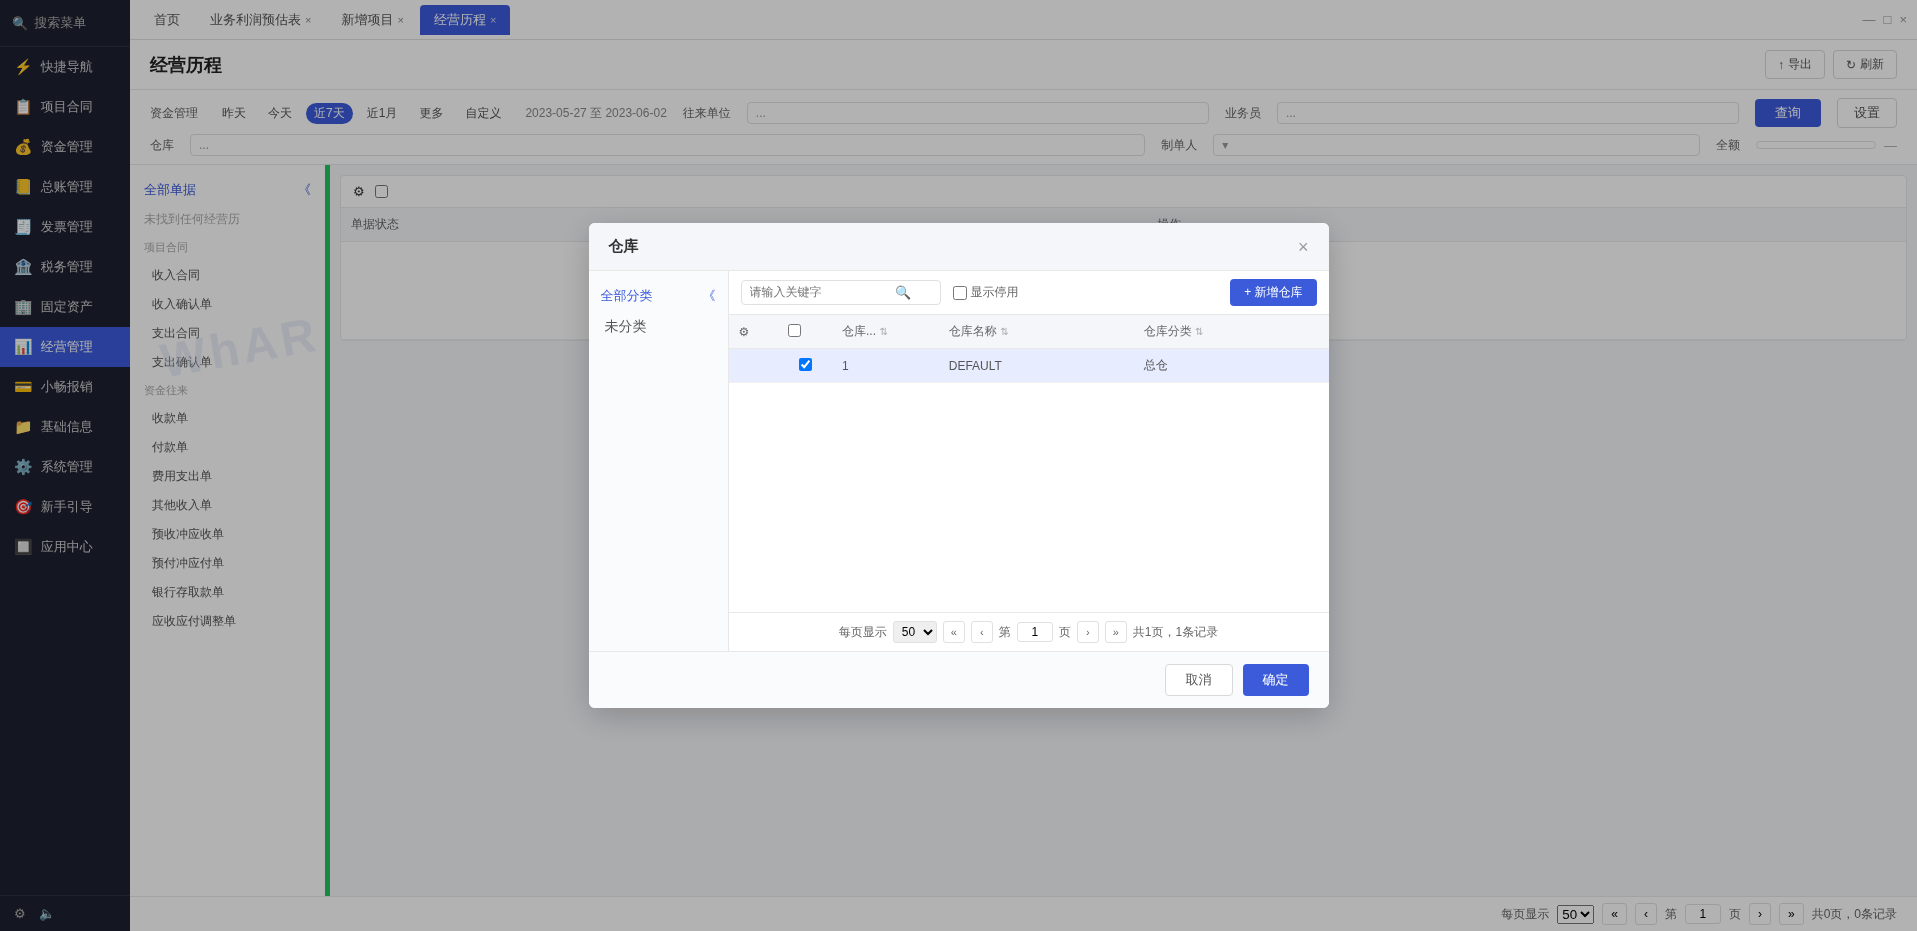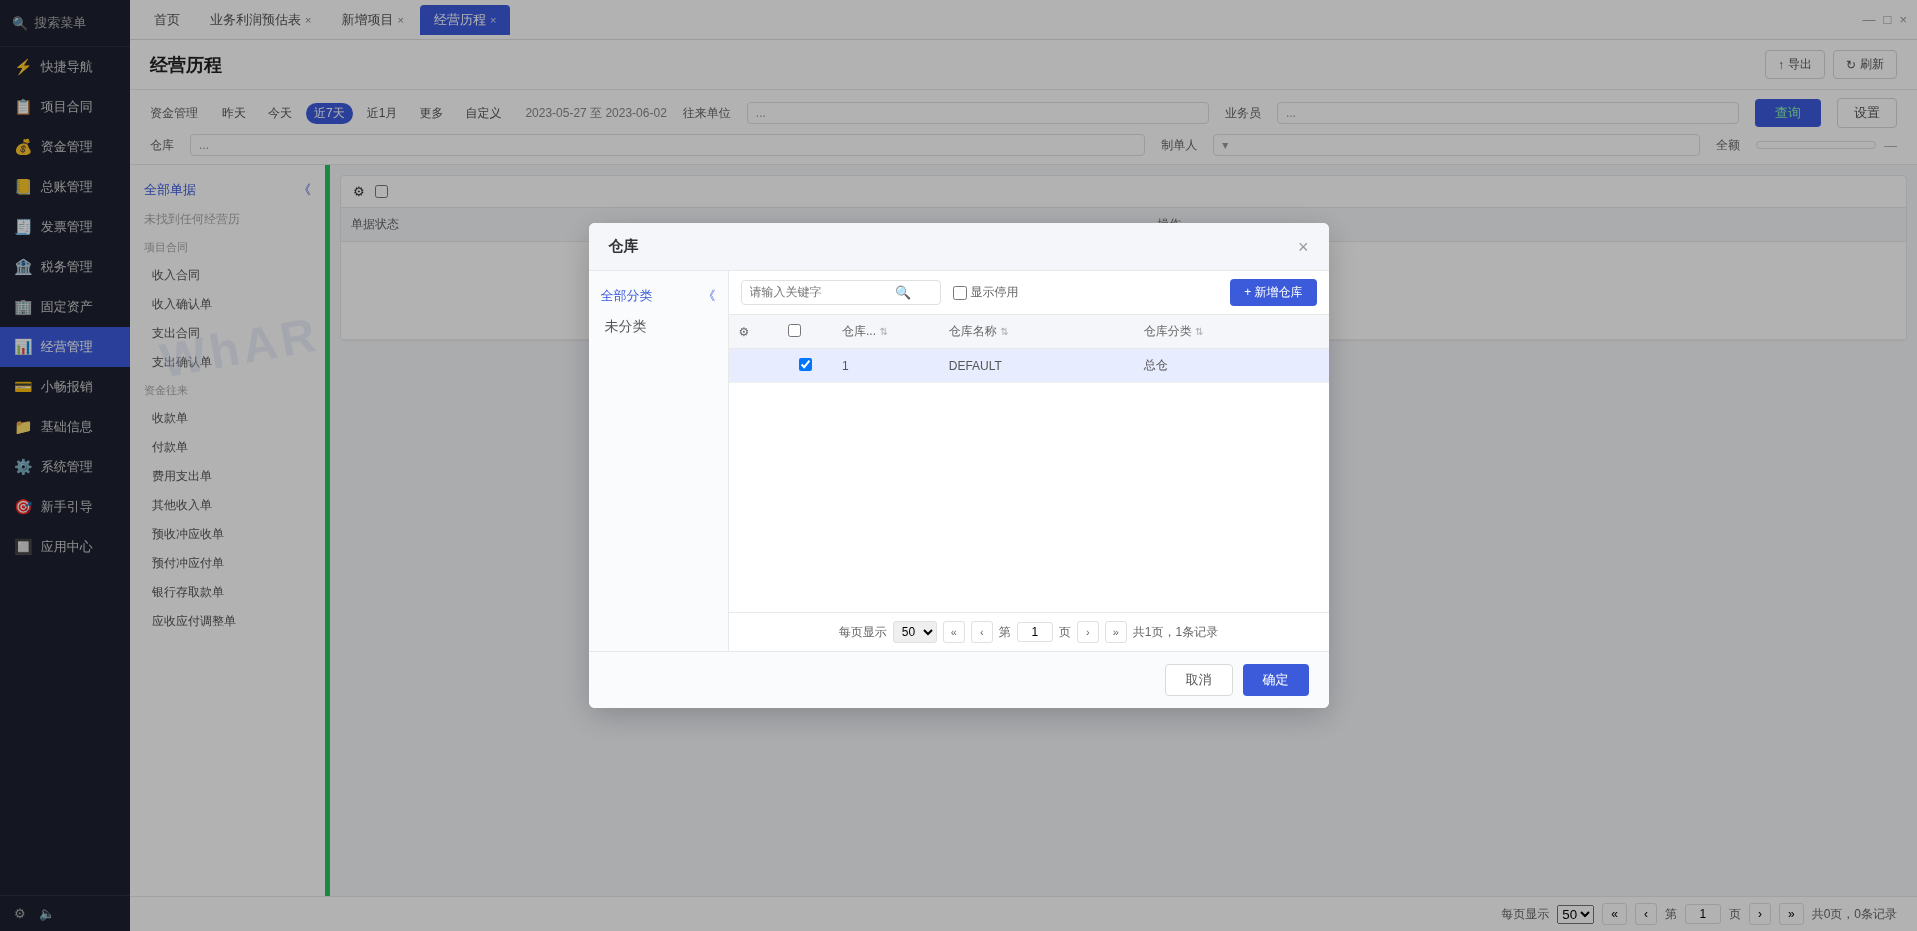--- a/index.html
+++ b/index.html
@@ -72,21 +72,21 @@
     }
     .date-btn.active { background: #3b5bdb; color: #fff; border-radius: 12px; }
     .filter-range { font-size: 12px; color: #888; }
     .filter-select {
       flex: 1; display: flex; align-items: center; gap: 4px;
       border: 1px solid #e0e0e0; border-radius: 4px; padding: 3px 8px;
       font-size: 12px; color: #999; min-width: 120px;
     }
     .filter-row2 { display: flex; align-items: center; gap: 16px; }
     .filter-btn-query {
-      padding: 5px 20px; background: #3b5bdb; color: #86efac;
+      padding: 5px 20px; background: #3b5bdb; color: #ffffff;
       border: none; border-radius: 4px; font-size: 13px; cursor: pointer;
     }
     .filter-btn-setting {
       padding: 5px 16px; background: #fff; color: #555;
       border: 1px solid #d9d9d9; border-radius: 4px; font-size: 13px; cursor: pointer;
     }
     .filter-section { display: flex; align-items: center; gap: 8px; }
     .filter-dash { color: #aaa; }
 
     

